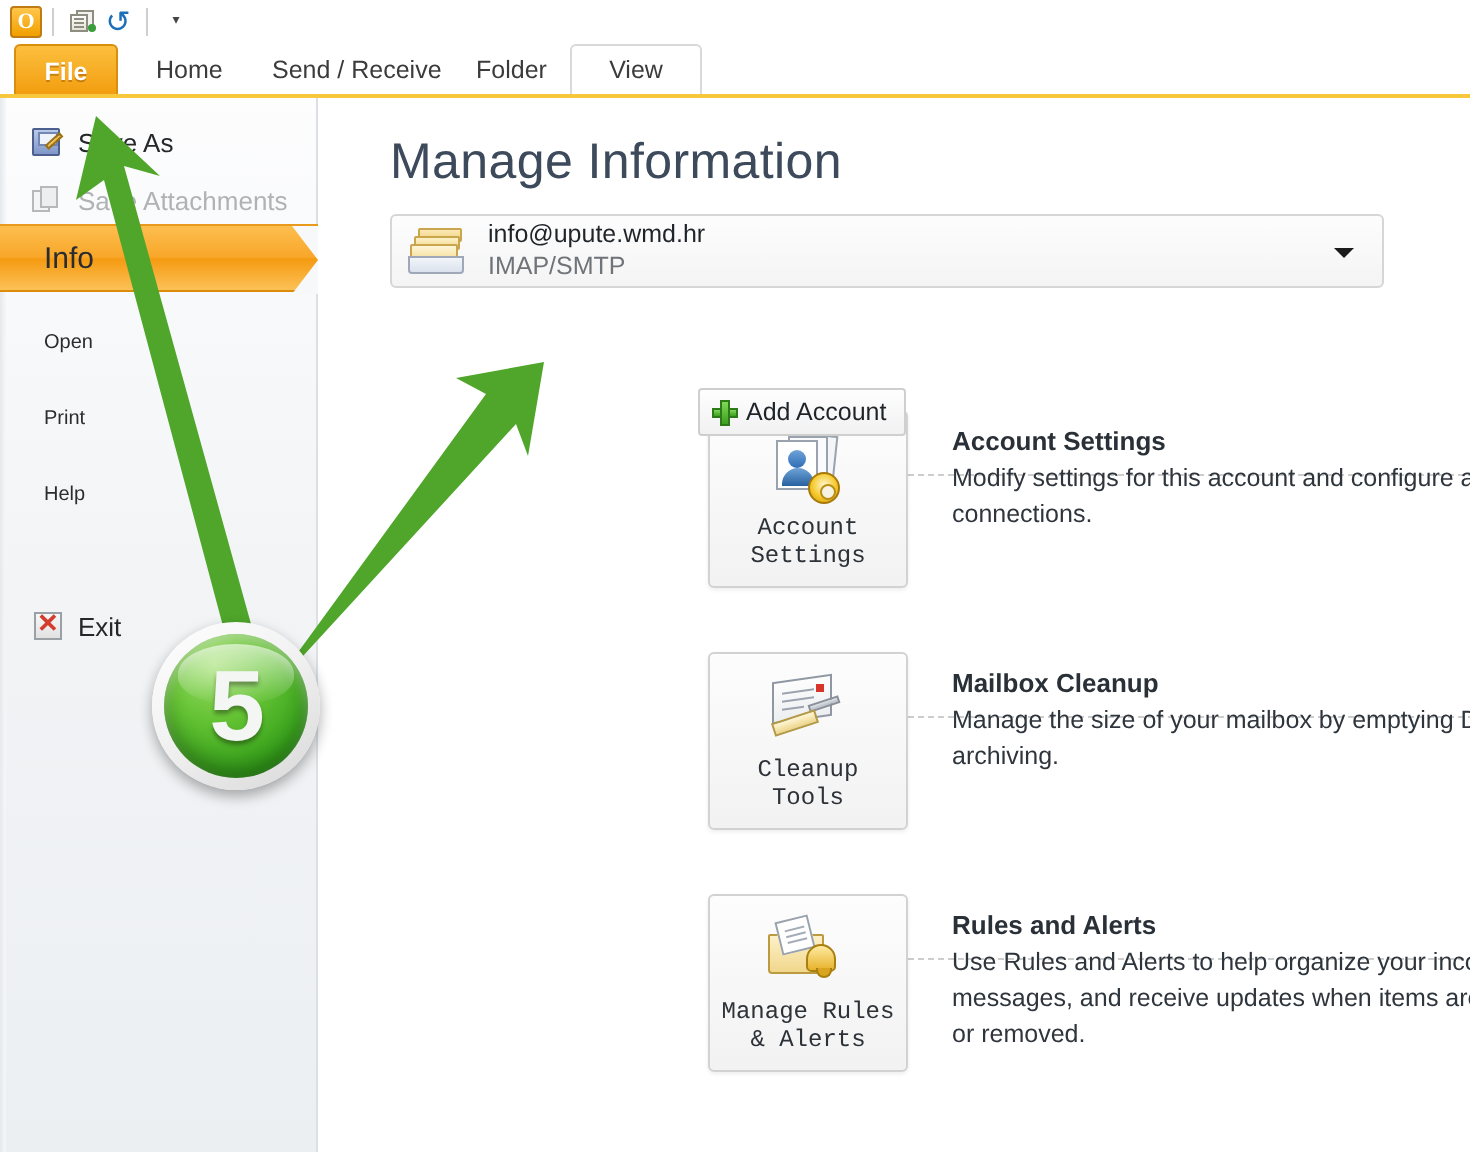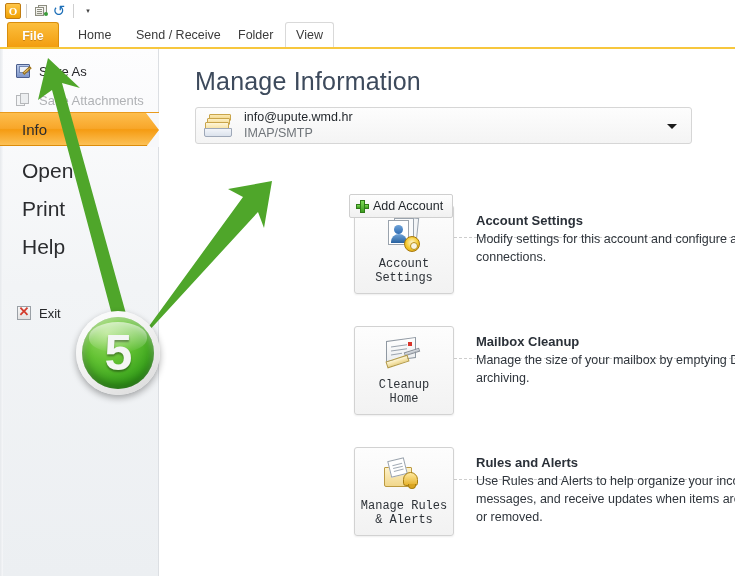--- a/index.html
+++ b/index.html
@@ -129,21 +129,21 @@
     width: 159px; height: 28px;
     display: flex; align-items: center;
     padding-left: 18px;
     font-size: 13px; color: #26272a;
     cursor: default;
   }
   .nav-row.icon-row { padding-left: 16px; }
   .nav-row .nav-label { margin-left: 0; }
   .nav-row.icon-row .nav-label { margin-left: 7px; }
   .nav-row.disabled { color: #b0b2b5; }
-  .nav-row.big { font-size: 21px; color: #2b2c2f; padding-left: 22px; }
+  .nav-row.big { font-size: 10px; color: #2b2c2f; padding-left: 22px; }
 
   
   .nav-info {
     position: absolute; left: 0; top: 63px;
     width: 159px; height: 34px;
     background: linear-gradient(to bottom, #fdbe4e 0%, #f8a72a 48%, #f59b12 52%, #fcc157 100%);
     border-top: 1px solid #e99a1c;
     border-bottom: 1px solid #dc8c0b;
     display: flex; align-items: center;
     padding-left: 22px;
@@ -456,21 +456,21 @@
     <div class="qat-btn">
       <span class="qat-drop">▾</span>
     </div>
   </div>
 
   <div class="tabstrip">
     <div class="tab file" style="left:7px;width:52px;">File</div>
     <div class="tab" style="left:66px;">Home</div>
     <div class="tab" style="left:124px;">Send / Receive</div>
     <div class="tab" style="left:226px;">Folder</div>
-    <div class="tab view" style="left:285px;width:49px;">View</div>
+    <div class="tab view" style="left:285px;width:66px;">View</div>
   </div>
   <div class="tab-underline"></div>
 
   <div class="backstage">
 
     <div class="leftnav">
 
       <div class="nav-row icon-row" style="top:8px;">
         <span class="ic ic-saveas">
           <span class="disk"></span>
@@ -567,21 +567,21 @@
             <span class="env">
                 <i></i>
                 <i></i>
                 <i></i>
               </span>
             <span class="reddot"></span>
             <span class="broom-s"></span>
               <span class="broom-h"></span>
           </span>
           <span class="cap">Cleanup
-Home</span>
+Tools</span>
         </div>
         <div class="feat-text">
           <div class="feat-title">Mailbox Cleanup</div>
           <div class="feat-desc">Manage the size of your mailbox by emptying Deleted Items and archiving.</div>
         </div>
       </div>
 
       <div class="feature" style="top:398px;">
         <div class="feat-btn">
           <span class="glyph g-rules">

